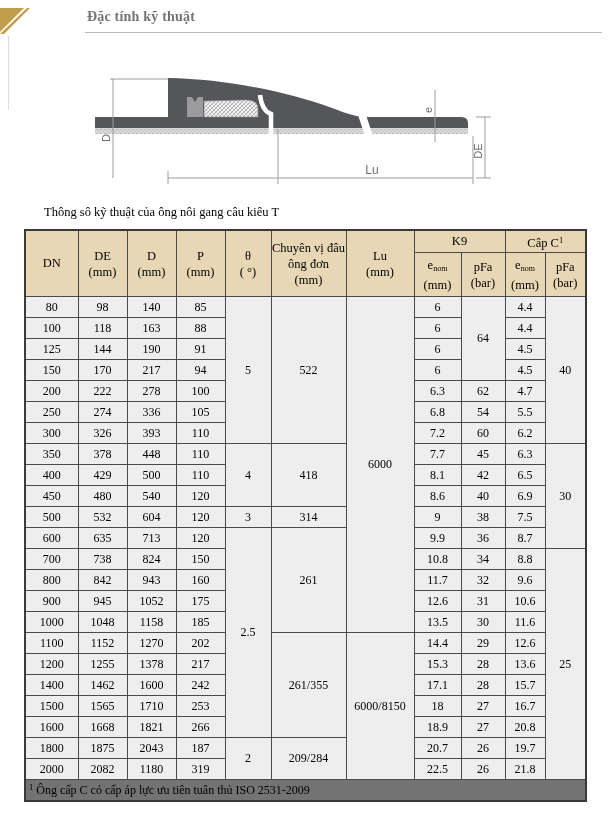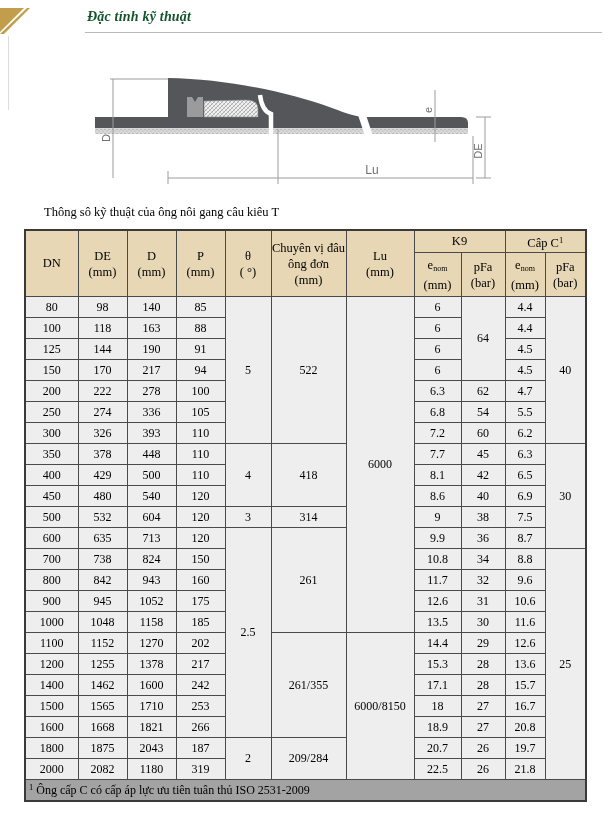--- a/index.html
+++ b/index.html
@@ -1,37 +1,37 @@
 <!DOCTYPE html>
 <html><head>
 <meta charset="utf-8">
 <style>
   html,body{margin:0;padding:0;background:#ffffff;}
   #page{position:relative;width:609px;height:813px;background:#ffffff;overflow:hidden;
         font-family:"Liberation Serif","DejaVu Serif",serif;color:#000;}
 
   .logo-svg{position:absolute;left:0;top:0;}
   .page-title{position:absolute;left:87px;top:9px;font-size:14px;font-weight:bold;
-              color:#14532d;letter-spacing:.2px;white-space:nowrap;font-style:italic;}
+              color:#737373;letter-spacing:.2px;white-space:nowrap;}
   .title-rule{position:absolute;left:85px;top:32px;width:517px;height:1px;background:#b9b9b9;}
   .left-rule{position:absolute;left:8px;top:36px;width:1px;height:74px;background:#dcdcdc;}
 
   .diagram-svg{position:absolute;left:0;top:55px;}
 
   .caption{position:absolute;left:44px;top:205px;font-size:12.5px;white-space:nowrap;}
 
   table.spec{position:absolute;left:24px;top:229px;width:561px;border-collapse:collapse;
              table-layout:fixed;background:#eeeeee;border:2px solid #3a3a3a;}
   table.spec th, table.spec td{border:1px solid #4a4a4a;text-align:center;vertical-align:middle;
              padding:0;font-weight:normal;overflow:hidden;}
   table.spec thead th{background:#e8d7b5;font-size:12.5px;line-height:15px;}
   table.spec thead tr.grp th{height:21px;}
   table.spec thead tr.sub th{height:43px;}
   table.spec tbody td{height:20px;font-size:12px;}
-  table.spec tfoot td{height:20px;text-align:left;font-size:12px;padding-left:3px;background:#a3a3a3;}
+  table.spec tfoot td{height:20px;text-align:left;font-size:12px;padding-left:3px;background:#737373;}
   .hl{display:block;line-height:16px;}
   sub{font-size:8px;vertical-align:-2px;}
   sup{font-size:8.5px;vertical-align:4px;}
   tfoot sup{margin-right:3px;}
 </style>
 </head>
 <body>
 
 <div id="page">
 

